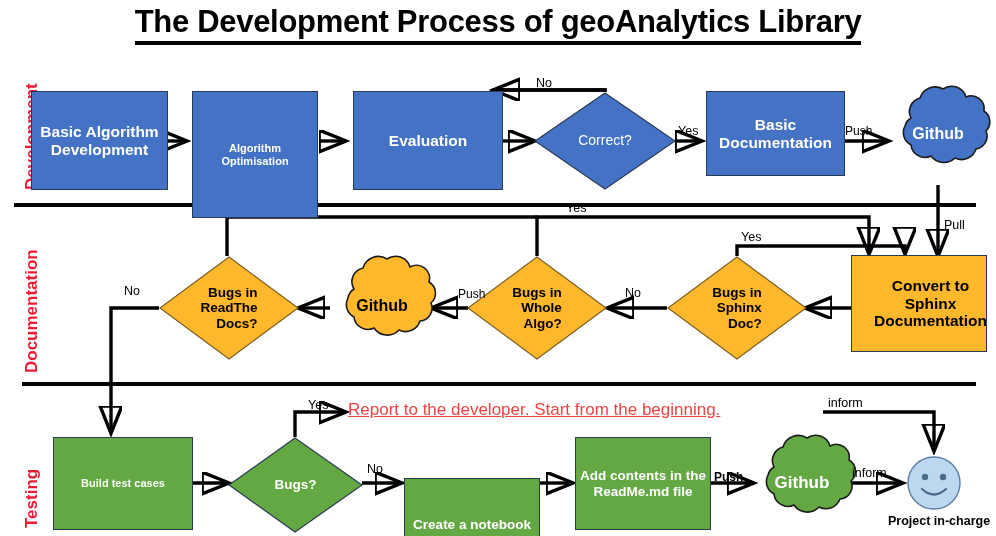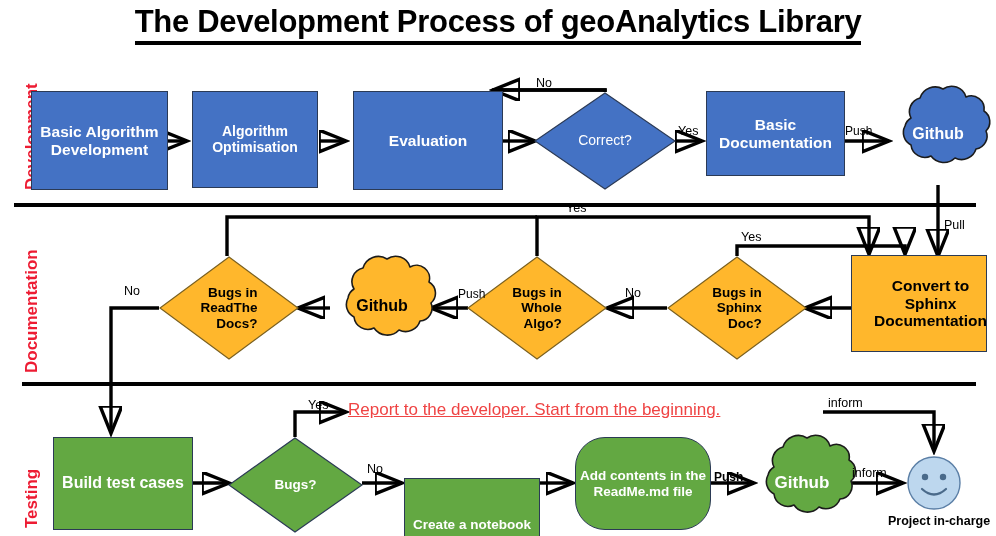--- a/index.html
+++ b/index.html
@@ -125,21 +125,21 @@
   <div class="divider" style="left:14px;top:203px;width:962px;"></div>
   <div class="divider" style="left:22px;top:382px;width:954px;"></div>
 
   <div class="band-label" style="left:22px;top:190px;font-size:17px;">Development</div>
   <div class="band-label" style="left:22px;top:373px;font-size:17px;">Documentation</div>
   <div class="band-label" style="left:22px;top:528px;font-size:17px;">Testing</div>
 
   <div class="node blue" style="left:31px;top:91px;width:137px;height:99px;font-size:15.5px;font-weight:bold;white-space:pre-line;">Basic Algorithm
 Development</div>
 
-  <div class="node blue" style="left:192px;top:91px;width:126px;height:97px;font-size:14px;font-weight:bold;white-space:pre-line;">Algorithm
+  <div class="node blue" style="left:192px;top:91px;width:126px;height:127px;font-size:11px;font-weight:bold;white-space:pre-line;">Algorithm
 Optimisation</div>
 
   <div class="node blue" style="left:353px;top:91px;width:150px;height:99px;font-size:15.5px;font-weight:bold;">Evaluation</div>
 
   <div class="dia-wrap" style="left:534px;top:92px;width:142px;height:98px;">
     <svg width="142" height="98">
       <polygon points="71,1 141,49 71,97 1,49" fill="#4472C4" stroke="#2b3a55" stroke-width="1.2"></polygon>
     </svg>
     <div class="dia-txt" style="font-size:14px;color:#fff;">Correct?</div>
   </div>
@@ -200,32 +200,32 @@
 Docs?</div>
   </div>
 
   <div class="lbl" style="left:944px;top:218px;font-size:12.5px;">Pull</div>
   <div class="lbl" style="left:741px;top:230px;font-size:12.5px;">Yes</div>
   <div class="lbl" style="left:625px;top:286px;font-size:12.5px;">No</div>
   <div class="lbl" style="left:566px;top:201px;font-size:12.5px;">Yes</div>
   <div class="lbl" style="left:458px;top:287px;font-size:12px;">Push</div>
   <div class="lbl" style="left:124px;top:284px;font-size:12.5px;">No</div>
 
-  <div class="node green" style="left:53px;top:437px;width:140px;height:93px;font-size:16px;font-weight:bold;">Build test cases</div>
+  <div class="node green" style="left:53px;top:437px;width:140px;height:93px;font-size:11px;font-weight:bold;">Build test cases</div>
 
   <div class="dia-wrap" style="left:228px;top:437px;width:135px;height:96px;">
     <svg width="135" height="96">
       <polygon points="67,1 134,48 67,95 1,48" fill="#63A842" stroke="#2b3a55" stroke-width="1.2"></polygon>
     </svg>
     <div class="dia-txt" style="font-size:13.5px;font-weight:bold;color:#fff;">Bugs?</div>
   </div>
 
   <div class="node green" style="left:404px;top:437px;width:136px;height:93px;font-size:13.5px;font-weight:bold;margin-top:41px;">Create a notebook</div>
 
-  <div class="node green" style="left:575px;top:437px;width:136px;height:93px;font-size:13.5px;font-weight:bold;white-space:pre-line;border-radius:30px;">Add contents in the
+  <div class="node green" style="left:575px;top:437px;width:136px;height:93px;font-size:13.5px;font-weight:bold;white-space:pre-line;">Add contents in the
 ReadMe.md file</div>
 
   <div class="cloud" style="left:747px;top:432px;width:110px;height:102px;">
     <svg width="110" height="102" viewBox="0 0 110 102">
       <path d="M27,35 a14,14 0 0,1 9,-20 a16,16 0 0,1 24,-9 a15,15 0 0,1 23,8 a13,13 0 0,1 19,14
                a13,13 0 0,1 2,21 a13,13 0 0,1 -11,18 a15,15 0 0,1 -21,8 a16,16 0 0,1 -25,-2
                a14,14 0 0,1 -20,-11 a14,14 0 0,1 -6,-19 a13,13 0 0,1 6,-8 z" fill="#63A842" stroke="#1b1b1b" stroke-width="1.6" stroke-linejoin="round"></path>
     </svg>
     <div class="cl-txt" style="font-size:17px;color:#fff;padding-bottom:4px;">Github</div>
   </div>

